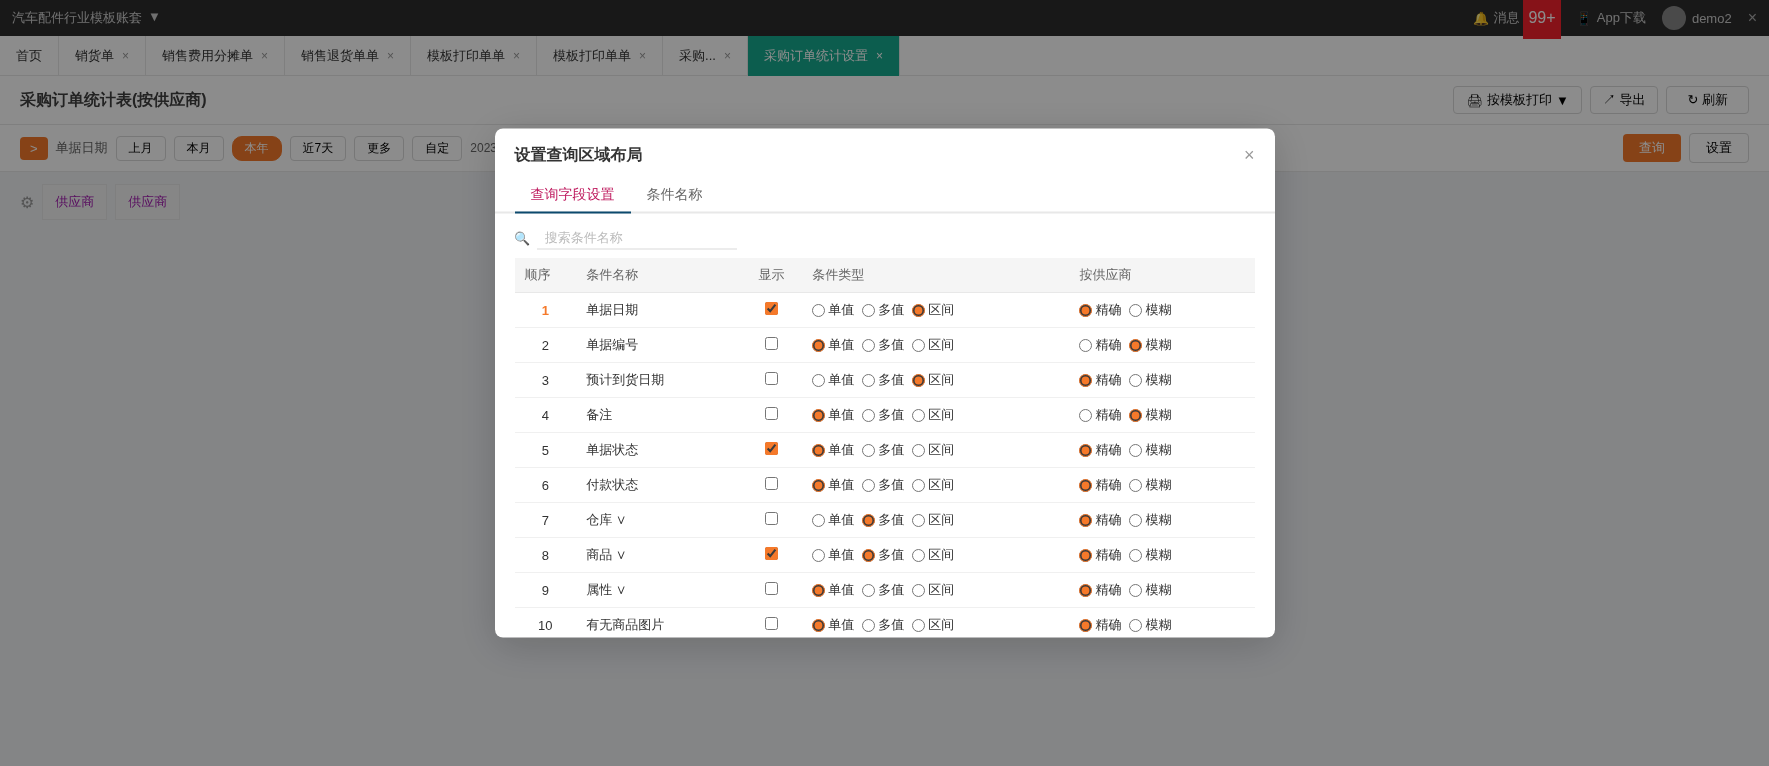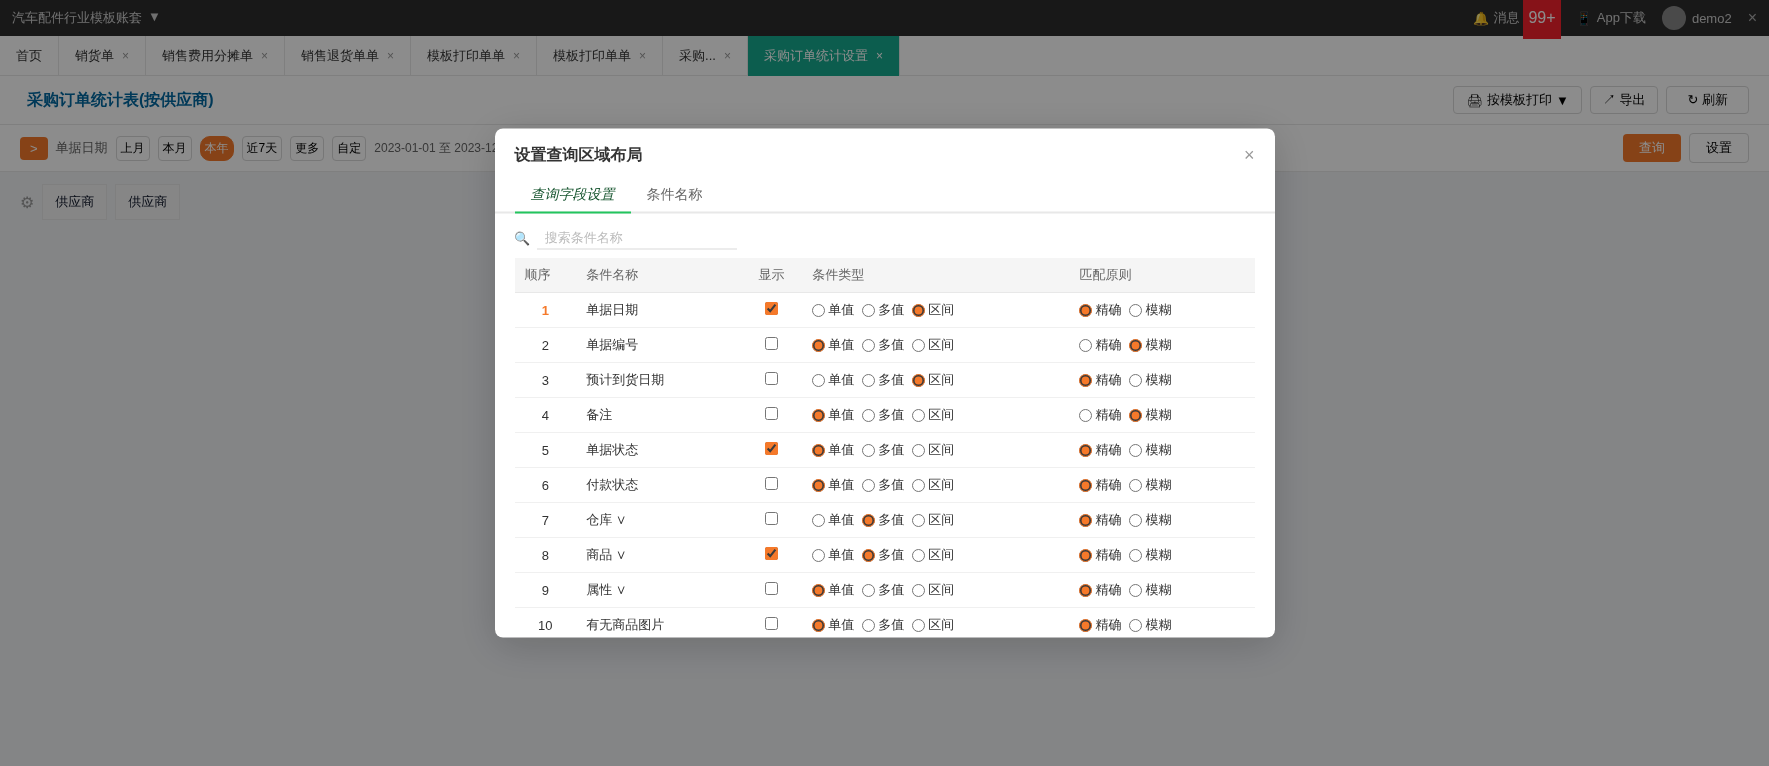--- a/index.html
+++ b/index.html
@@ -50,58 +50,58 @@
 
     
     .page-header {
       background: #fff;
       padding: 10px 20px;
       border-bottom: 1px solid #e8e8e8;
       display: flex;
       align-items: center;
       justify-content: space-between;
     }
-    .page-title { font-size: 16px; font-weight: bold; color: #0369a1; margin-left: 7px; }
+    .page-title { font-size: 16px; font-weight: bold; color: #404040; }
     .page-actions { display: flex; align-items: center; gap: 8px; }
     .btn-print { background: #fff; border: 1px solid #d9d9d9; border-radius: 4px; padding: 4px 12px; font-size: 13px; cursor: pointer; display: flex; align-items: center; gap: 4px; }
     .btn-export { background: #fff; border: 1px solid #d9d9d9; border-radius: 4px; padding: 4px 12px; font-size: 13px; cursor: pointer; }
     .btn-refresh { background: #fff; border: 1px solid #d9d9d9; border-radius: 4px; padding: 4px 20px; font-size: 13px; cursor: pointer; }
 
     
     .filter-bar {
       background: #fff;
       padding: 8px 20px;
       display: flex;
       align-items: center;
       gap: 8px;
       border-bottom: 1px solid #e8e8e8;
     }
     .filter-toggle { background: #f5792a; color: #fff; border: none; border-radius: 4px; padding: 4px 10px; cursor: pointer; font-size: 13px; }
     .filter-date-label { font-size: 13px; color: #666; }
-    .filter-date-btn { background: #fff; border: 1px solid #d9d9d9; border-radius: 4px; padding: 3px 4px; font-size: 12px; cursor: pointer; }
+    .filter-date-btn { background: #fff; border: 1px solid #d9d9d9; border-radius: 4px; padding: 3px 12px; font-size: 12px; cursor: pointer; }
     .filter-date-btn.active { background: #f5792a; color: #fff; border-color: #f5792a; border-radius: 10px; }
     .filter-date-range { font-size: 12px; color: #666; }
     .filter-dots { color: #999; cursor: pointer; }
 
     
     .btn-query { background: #f5792a; color: #fff; border: none; border-radius: 4px; padding: 5px 16px; font-size: 13px; cursor: pointer; }
     .btn-set { background: #fff; border: 1px solid #d9d9d9; border-radius: 4px; padding: 5px 16px; font-size: 13px; cursor: pointer; }
 
     
     .table-area {
       padding: 12px 20px;
     }
     .table-header-row {
       display: flex;
       align-items: center;
       margin-bottom: 8px;
       gap: 8px;
     }
     .gear-icon { color: #999; font-size: 16px; cursor: pointer; }
-    .col-header { background: #f5f5f5; padding: 8px 12px; font-size: 13px; color: #0f172a; border: 1px solid #e8e8e8; }
+    .col-header { background: #f5f5f5; padding: 8px 12px; font-size: 13px; color: #a21caf; border: 1px solid #e8e8e8; }
 
     
     .overlay {
       position: fixed;
       top: 0; left: 0; right: 0; bottom: 0;
       background: rgba(0,0,0,0.45);
       z-index: 100;
     }
 
     
@@ -136,24 +136,23 @@
     }
     .dialog-tab {
       padding: 8px 16px;
       font-size: 14px;
       color: #666;
       cursor: pointer;
       border-bottom: 2px solid transparent;
       margin-bottom: -2px;
     }
     .dialog-tab.active {
-      color: #14532d;
-      border-bottom: 2px solid #22c55e;
+      color: #be185d;
+      border-bottom: 2px solid #0c4a6e;
       font-weight: 500;
-      font-style: italic;
     }
 
     
     .dialog-search {
       padding: 12px 20px 8px 20px;
       display: flex;
       align-items: center;
       gap: 6px;
     }
     .dialog-search input {
@@ -341,21 +340,21 @@
   </div>
 
   <div class="dialog-table-wrap scrollbar-visible" style="max-height: 380px;">
     <table class="dialog-table">
       <thead>
         <tr>
           <th style="width:60px">顺序</th>
           <th style="width:160px">条件名称</th>
           <th style="width:60px;text-align:center">显示</th>
           <th style="width:260px">条件类型</th>
-          <th style="width:180px">匹配原则</th>
+          <th style="width:180px">按供应商</th>
         </tr>
       </thead>
       <tbody id="dialog-table-body">
       <tr>
             <td style="text-align: center; color: rgb(245, 121, 42); font-weight: bold;">1</td>
             <td>单据日期</td>
             <td style="text-align: center;"><span class="cb-item"><input type="checkbox" checked="" style=""></span></td>
             <td>
               <div class="radio-group">
                 <label class="radio-item">

